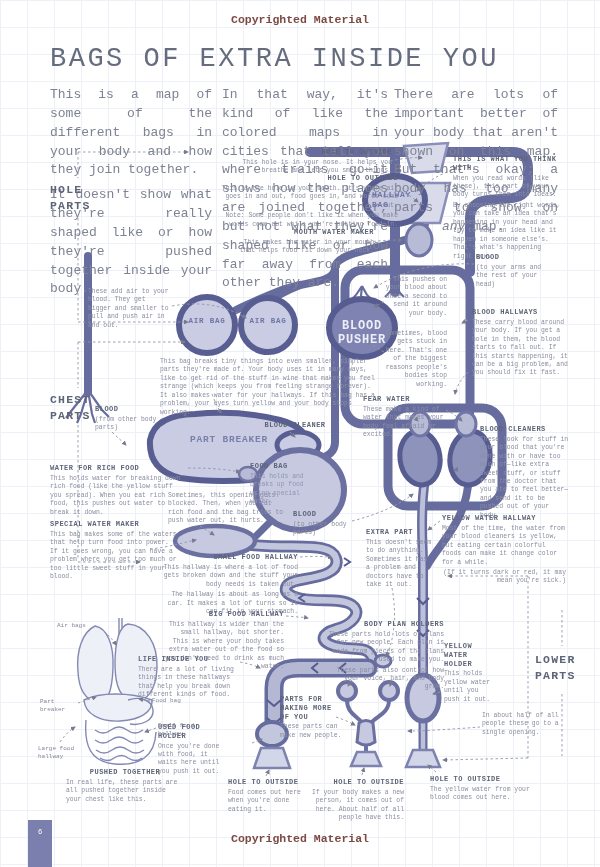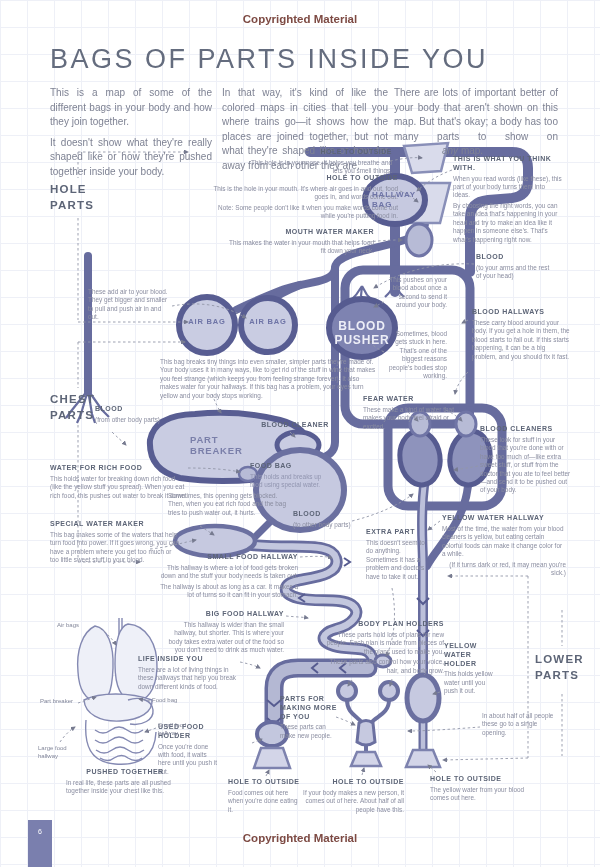--- a/index.html
+++ b/index.html
@@ -1,23 +1,23 @@
 <!DOCTYPE html>
 <html><head>
 <meta charset="utf-8">
 <style>
   html,body{margin:0;padding:0;background:#fff;}
   .page{position:relative;width:600px;height:867px;background:#ffffff;overflow:hidden;
-    font-family:Liberation Sans, sans-serif;
+    font-family:Liberation Mono, monospace;
     background-image:linear-gradient(#eef0f7 1px, transparent 1px),linear-gradient(90deg,#eef0f7 1px, transparent 1px);
     background-size:27px 27px;}
   .art{position:absolute;left:0;top:0;}
   .copyright{position:absolute;left:0;width:600px;text-align:center;font-weight:bold;font-size:11.5px;color:#7d4a43;}
   .title{position:absolute;left:50px;top:44px;font-size:27px;letter-spacing:2.5px;color:#646c7e;font-weight:400;}
-  .intro{position:absolute;top:86px;font-size:10px;line-height:1.45;color:#7e8293;text-align:justify;}
+  .intro{position:absolute;top:86px;font-size:13px;line-height:1.45;color:#7e8293;text-align:justify;}
   .intro p{margin:0 0 6px 0;}
   .it{font-style:italic;margin-left:48px;}
   .sec{position:absolute;font-size:11.5px;font-weight:bold;letter-spacing:1.2px;color:#5d6577;line-height:1.35;}
   .lbl{position:absolute;}
   .h{font-size:7px;font-weight:bold;letter-spacing:0.5px;color:#5d6577;line-height:1.25;}
   .b{font-size:6.4px;color:#8a8da0;line-height:1.32;margin-top:2px;}
   .bOn{color:#9195b0;}
   .bagLabel{position:absolute;font-weight:bold;letter-spacing:0.8px;color:#6e74a6;line-height:1.2;}
   .bagLabel.dark{color:#edeef7;}
   .tiny{position:absolute;font-size:6px;color:#83879a;line-height:1.25;}
@@ -187,21 +187,21 @@
     <path d="M562,610 V646 M562,694 V756"></path>
     <path d="M100,628 C108,634 113,640 116,645" marker-end="url(#arr)"></path>
     <path d="M78,703 L96,697" marker-end="url(#arr)"></path>
     <path d="M150,701 L139,699" marker-end="url(#arr)"></path>
     <path d="M156,728 L145,732" marker-end="url(#arr)"></path>
     <path d="M60,742 C64,736 70,730 75,727" marker-end="url(#arr)"></path>
   </g>
 </svg>
 
 <div class="copyright" style="top:13px">Copyrighted Material</div>
-<div class="title">BAGS OF PARTS INSIDE YOU</div>
+<div class="title">BAGS OF EXTRA INSIDE YOU</div>
 
 <div class="intro" style="left:50px;width:162px">
   <p>This is a map of some of the different bags in your body and how they join together.</p>
   <p>It doesn't show what they're really shaped like or how they're pushed together inside your body.</p>
 </div>
 <div class="intro" style="left:222px;width:166px">
   <p>In that way, it's kind of like the colored maps in cities that tell you where trains go—it shows how the places are joined together, but not what they're shaped like or how far away from each other they are.</p>
 </div>
 <div class="intro" style="left:394px;width:164px">
   <p><span>There are lots of important better of your body that aren't shown on this map. But that's okay; a body has too many parts to show on </span><span class="it">any</span><span> map.</span></p>

